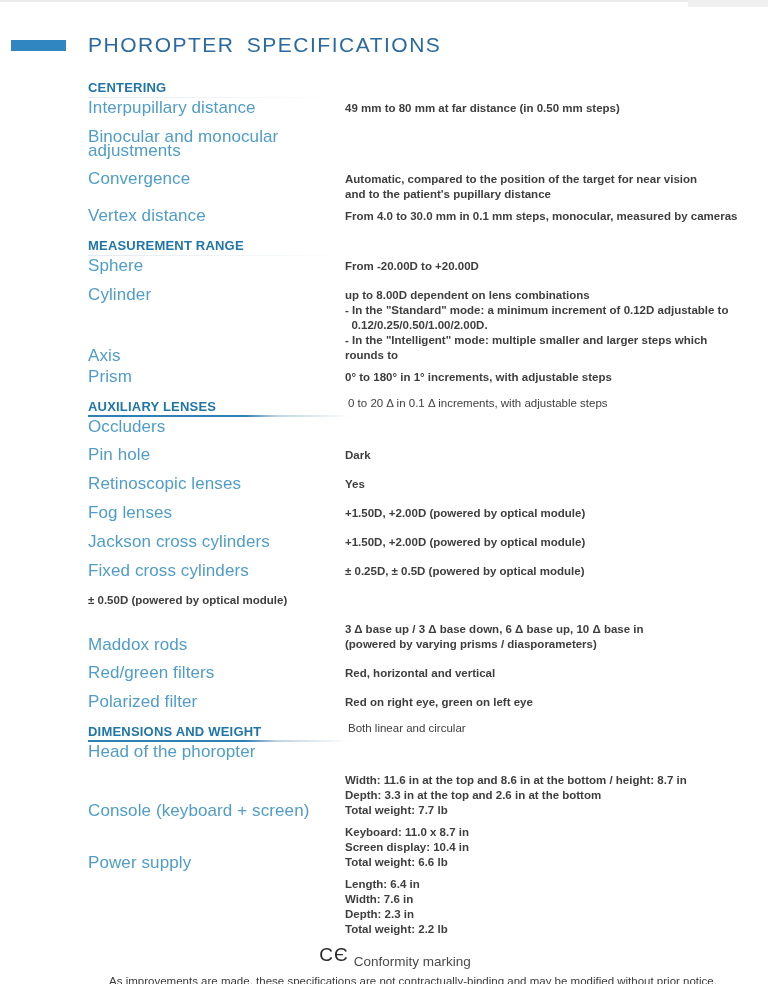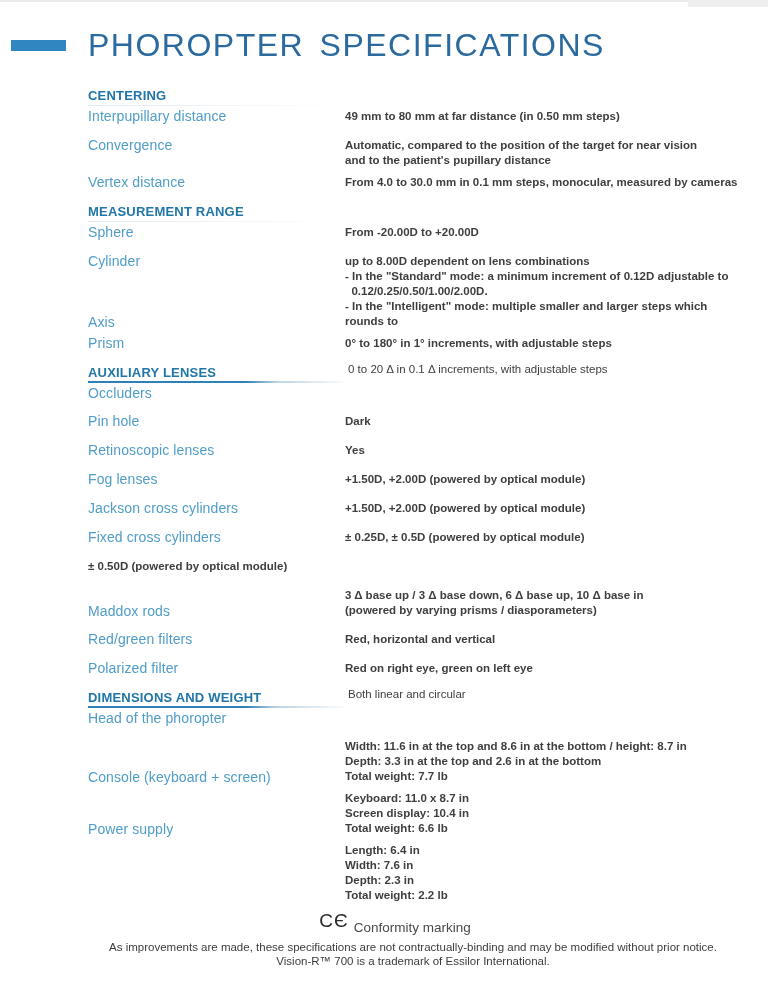--- a/index.html
+++ b/index.html
@@ -18,27 +18,27 @@
   .top-strip-right {
     position:absolute; top:0; right:0; width:80px; height:7px;
     background:#efefef;
   }
   .accent-bar {
     position:absolute; left:11px; top:40px; width:55px; height:11px;
     background:#2f86c0;
   }
   .content { padding:30px 30px 0 88px; }
   .page-title {
-    font-size:32px;
+    font-size:21px;
     font-weight:400;
     letter-spacing:1.5px;
     word-spacing:5px;
     color:#2b6a9e;
     line-height:30px;
-    margin-bottom:28px;
+    margin-bottom:20px;
     white-space:nowrap;
   }
   .section { margin-top:3px; }
   .heading-row { display:flex; align-items:flex-start; }
   .section-heading {
     width:260px;
     font-size:13px;
     font-weight:700;
     letter-spacing:0.2px;
     color:#2076a8;
@@ -61,21 +61,21 @@
   .heading-value { flex:1; margin-top:-3px; }
   .row { display:flex; margin-bottom:14px; }
   .row.bottom { align-items:flex-end; }
   .row.multi { margin-bottom:7px; }
   .label-col {
     width:257px;
     display:flex; flex-direction:column; justify-content:space-between;
     flex-shrink:0;
   }
   .spec-label {
-    font-size:14px;
+    font-size:17px;
     color:#4f9dc8;
     line-height:14px;
     letter-spacing:0.1px;
   }
   .value-col { flex:1;font-weight:bold; }
   .vline {
     font-size:11.5px;
     line-height:15px;
     color:#3e3e3e;
     white-space:pre-wrap;
@@ -108,20 +108,26 @@
           <h2 class="section-heading u-faint">CENTERING</h2>
         </div>
         <div class="row">
           <div class="label-col">
             <span class="spec-label">Interpupillary distance</span>
           </div>
           <div class="value-col">
             <div class="vline">49 mm to 80 mm at far distance (in 0.50 mm steps)</div>
           </div>
         </div>
+        <div class="row">
+          <div class="label-col">
+            <span class="spec-label">Binocular and monocular adjustments</span>
+          </div>
+          <div class="value-col"></div>
+        </div>
         <div class="row multi">
           <div class="label-col">
             <span class="spec-label">Convergence</span>
           </div>
           <div class="value-col">
             <div class="vline">Automatic, compared to the position of the target for near vision</div>
             <div class="vline">and to the patient's pupillary distance</div>
           </div>
         </div>
         <div class="row">

